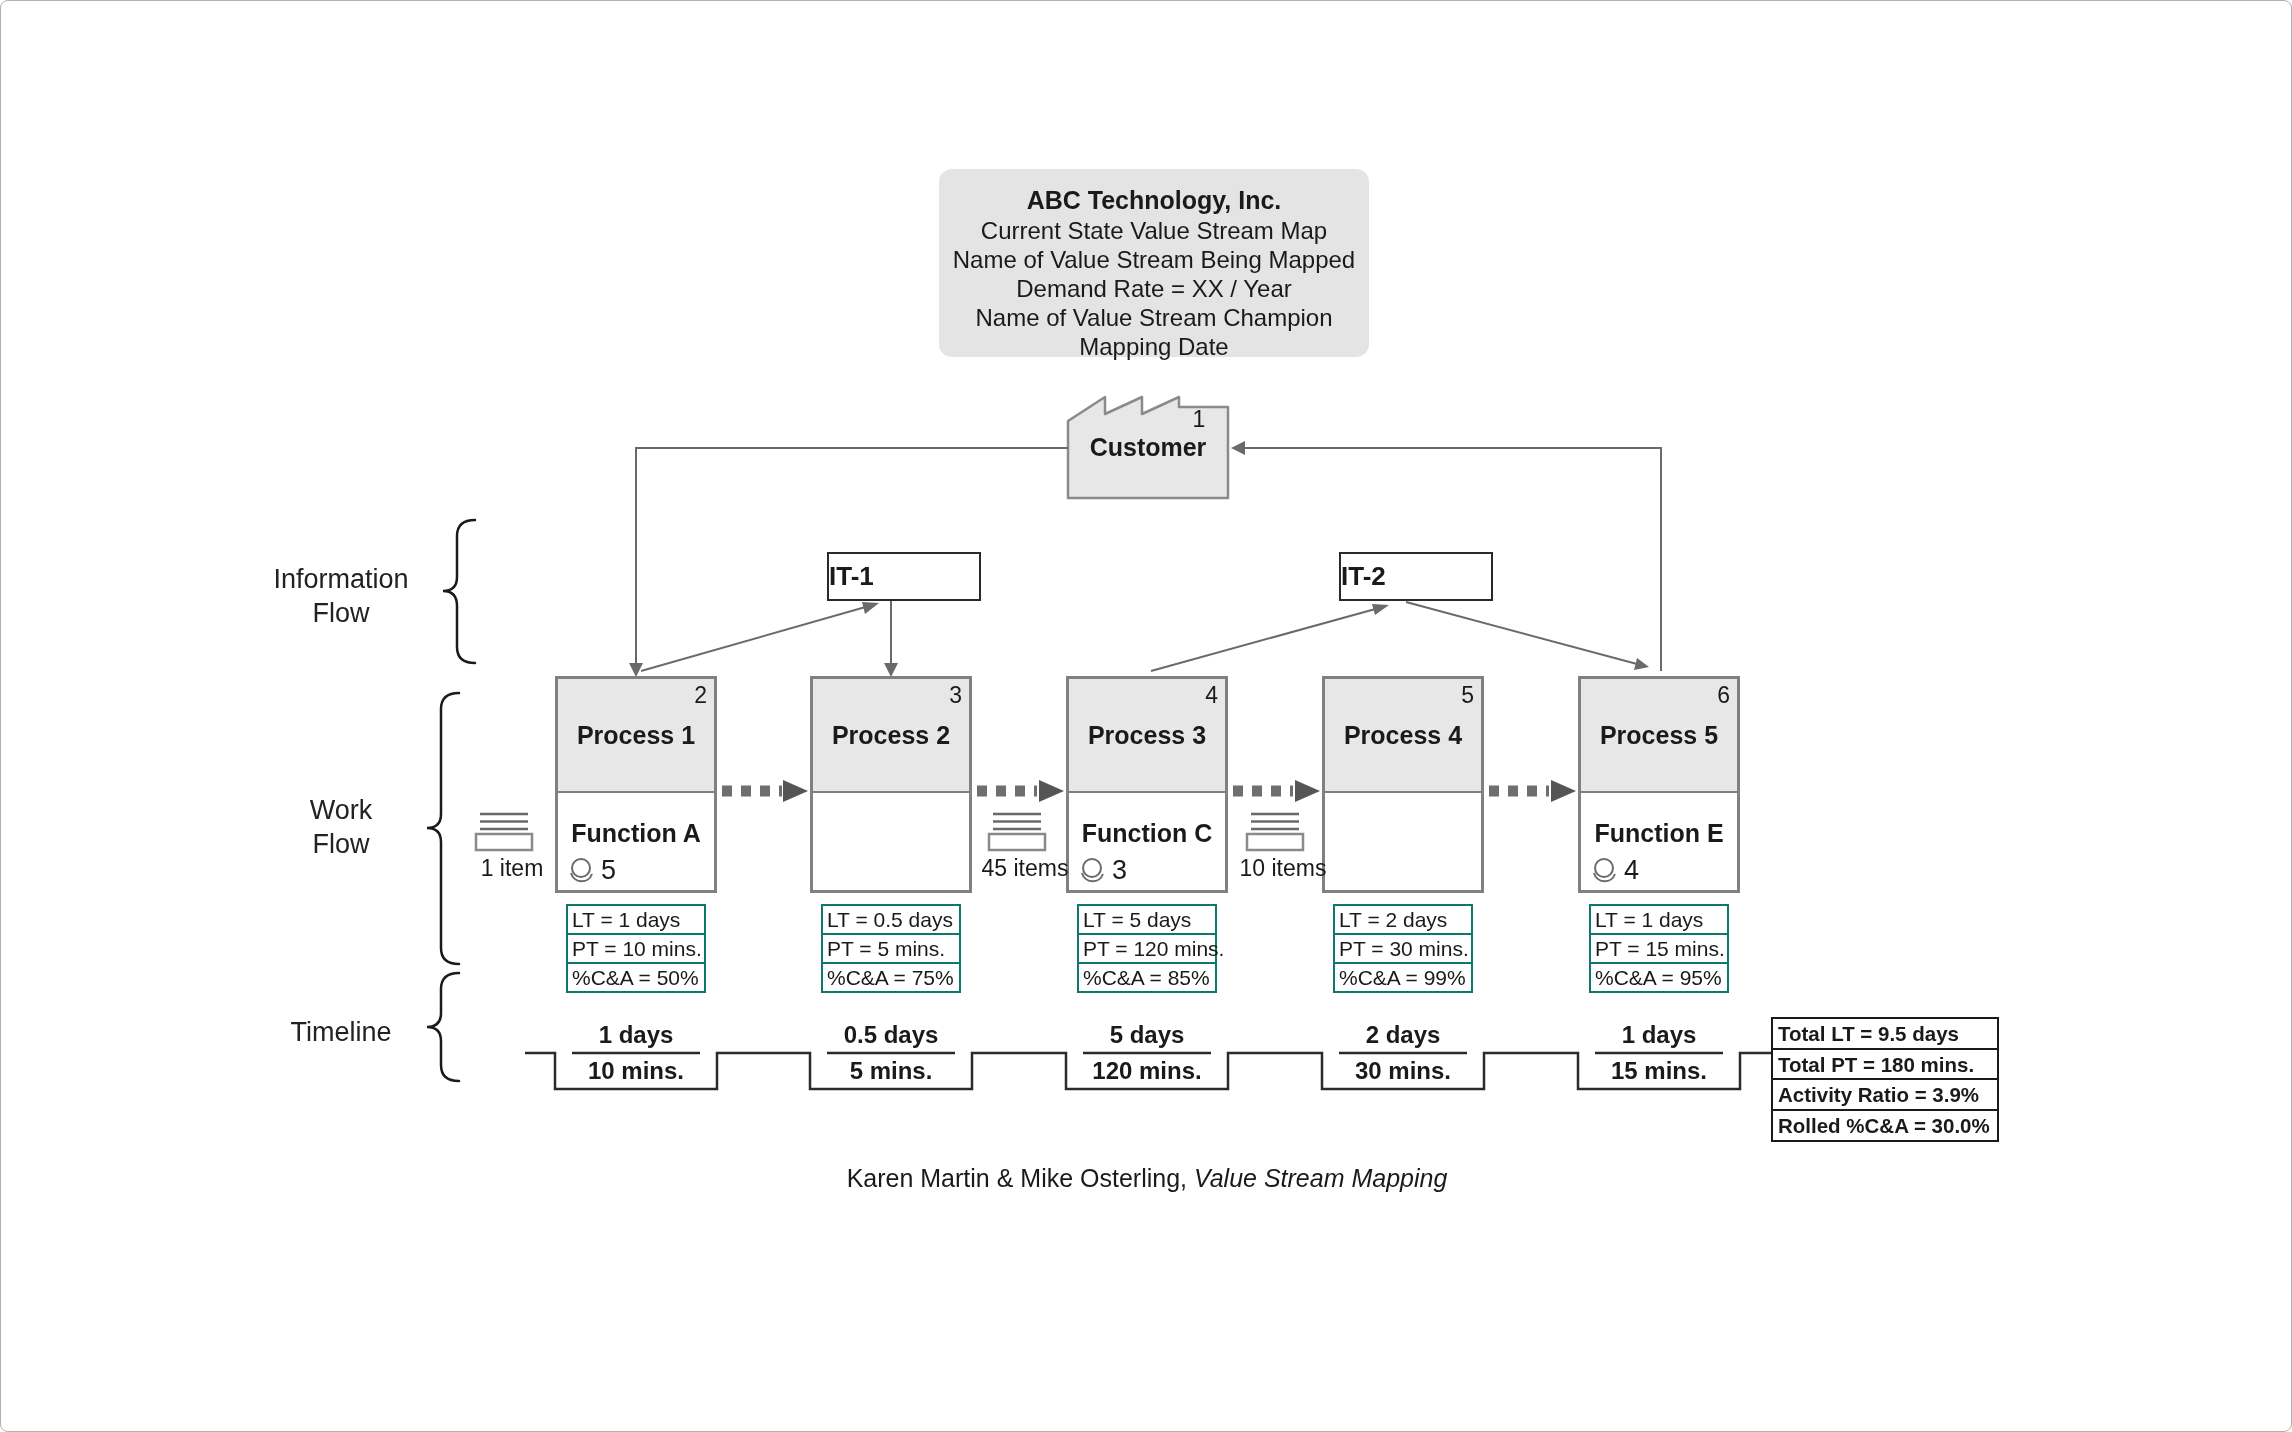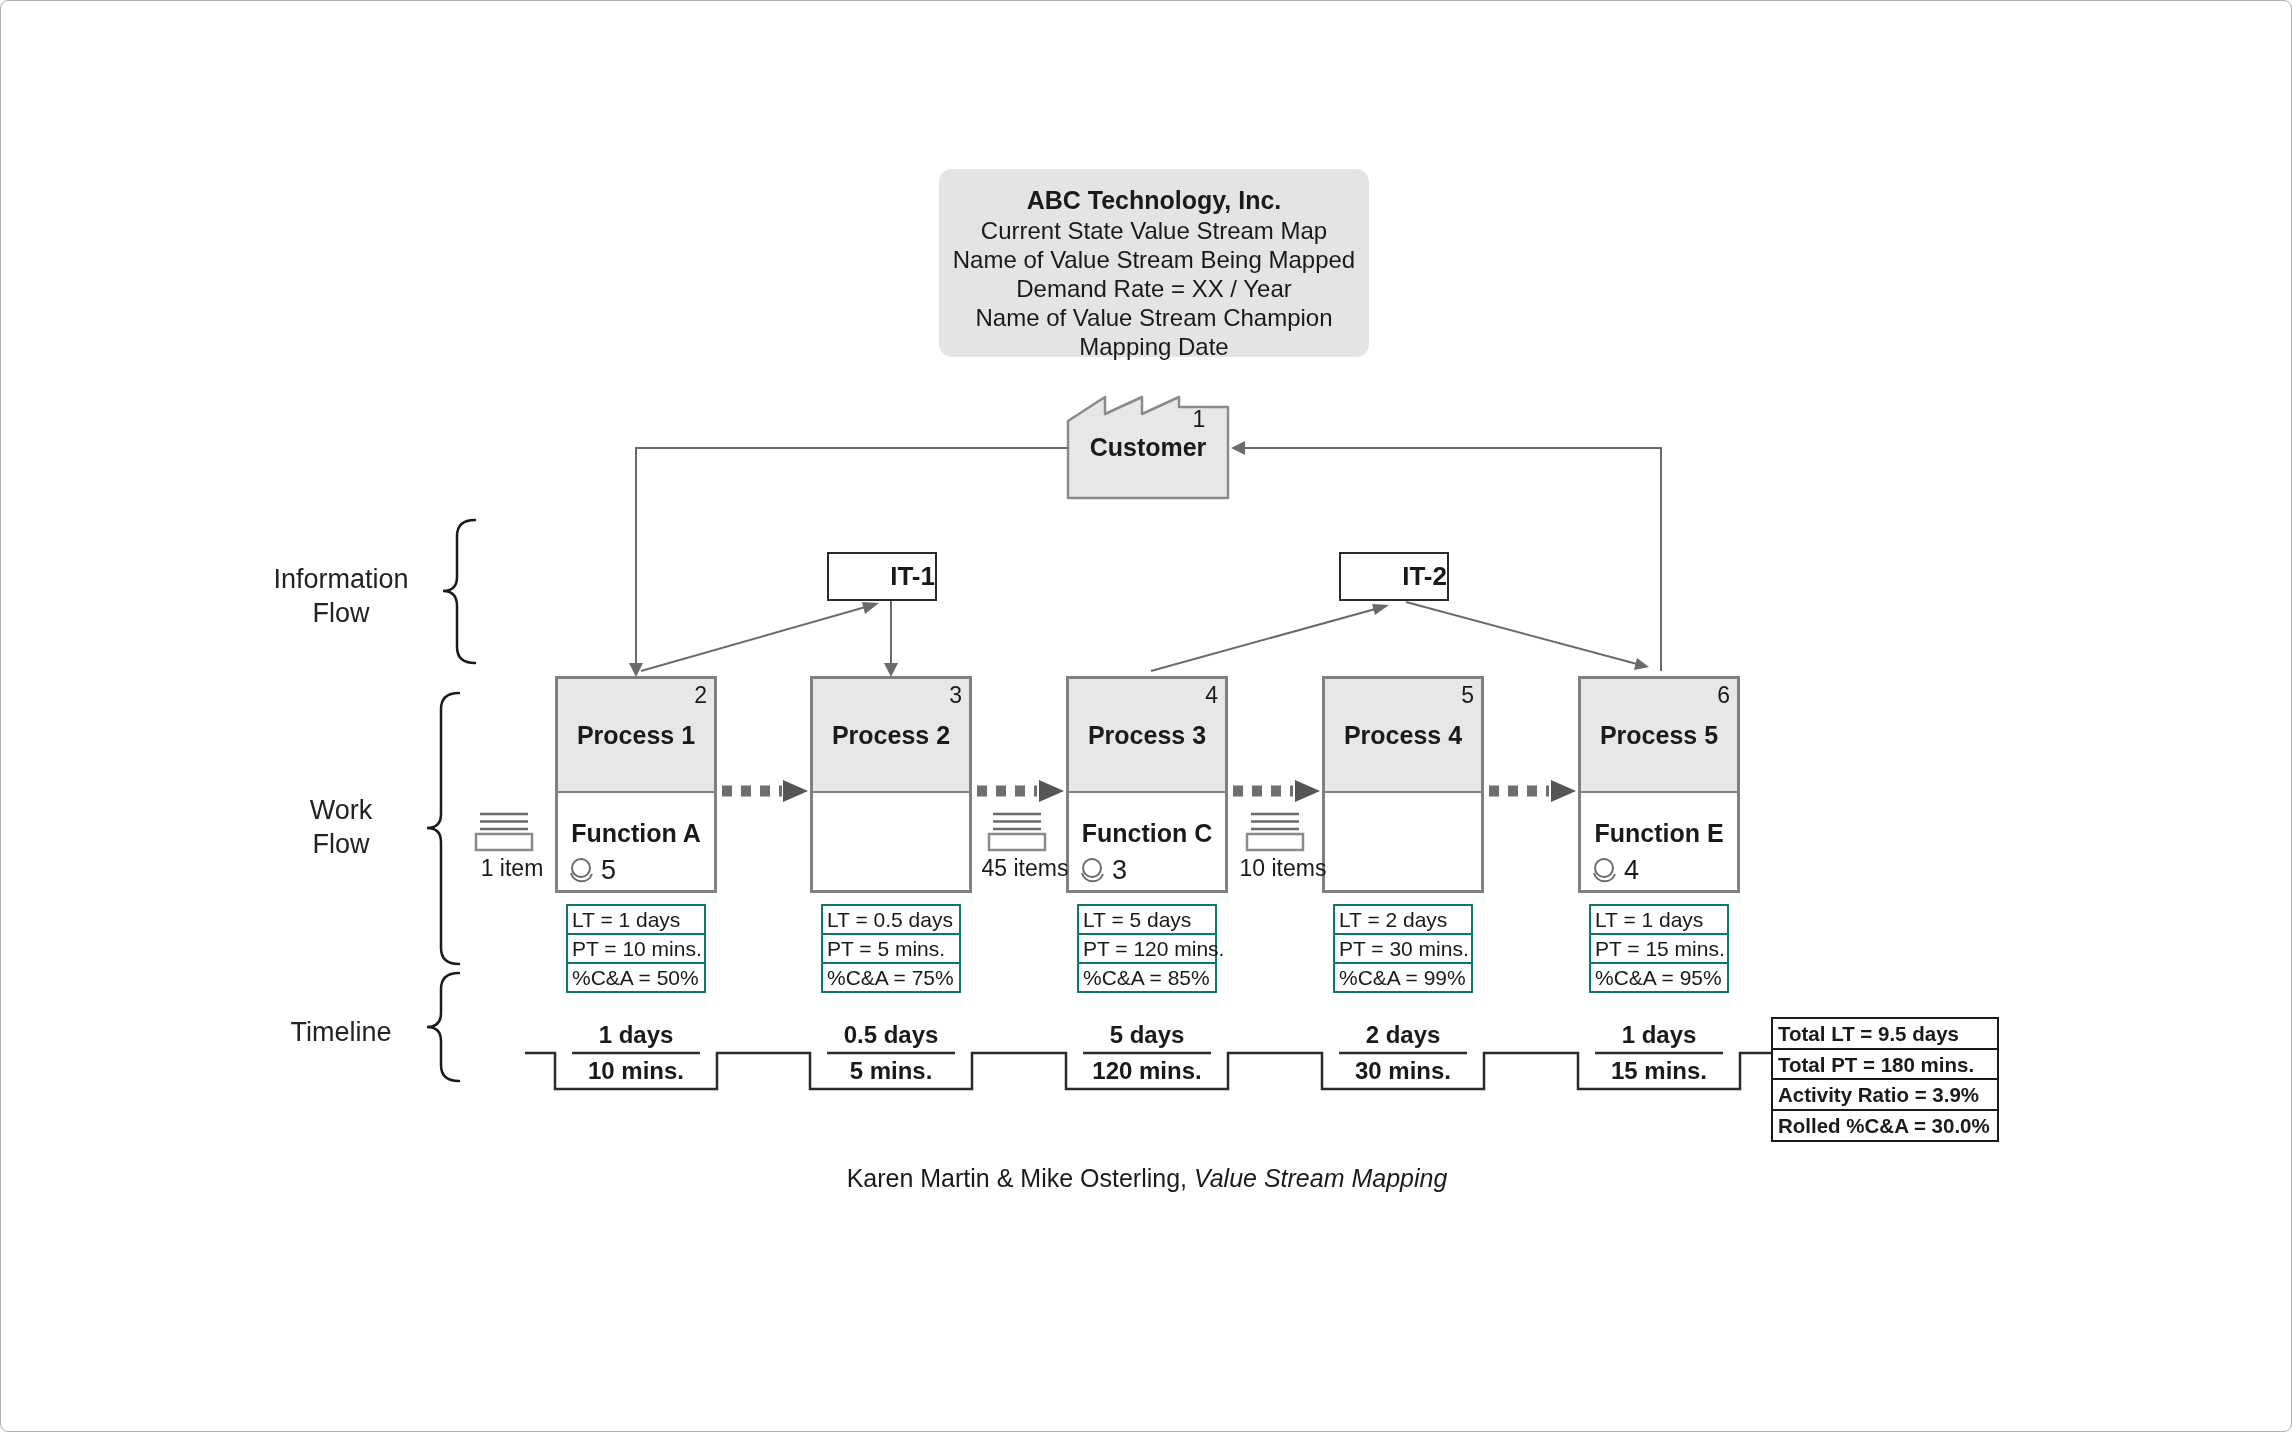--- a/index.html
+++ b/index.html
@@ -15,22 +15,22 @@
     background:#e4e4e4;text-align:center;padding-top:16px;box-sizing:border-box;border-radius:13px;}
   .title-box .t-line{font-size:24px;line-height:29px;}
   .title-box .t-company{font-weight:bold;font-size:25px;line-height:31px;}
 
   
   .customer-label{position:absolute;left:1067px;top:432px;width:160px;text-align:center;
     font-weight:bold;font-size:25px;}
   .customer-badge{position:absolute;left:1183px;top:405px;width:30px;text-align:center;font-size:23px;}
 
   
-  .it-box{position:absolute;top:551px;width:110px;height:49px;background:#fff;
-    border:2.5px solid #2a2a2a;display:flex;align-items:center;justify-content:flex-end;
+  .it-box{position:absolute;top:551px;width:154px;height:49px;background:#fff;
+    border:2.5px solid #2a2a2a;display:flex;align-items:center;justify-content:flex-start;
     font-weight:bold;font-size:26px;box-sizing:border-box;}
   .it1{left:826px;} .it2{left:1338px;}
 
   
   .section-label{position:absolute;left:240px;width:200px;text-align:center;
     font-size:27px;line-height:34px;color:#222;}
   .lbl-info{top:550px;margin-top:11px;} .lbl-work{top:792px;} .lbl-timeline{top:1014px;}
 
   
   .process-box{position:absolute;top:675px;width:162px;height:217px;

